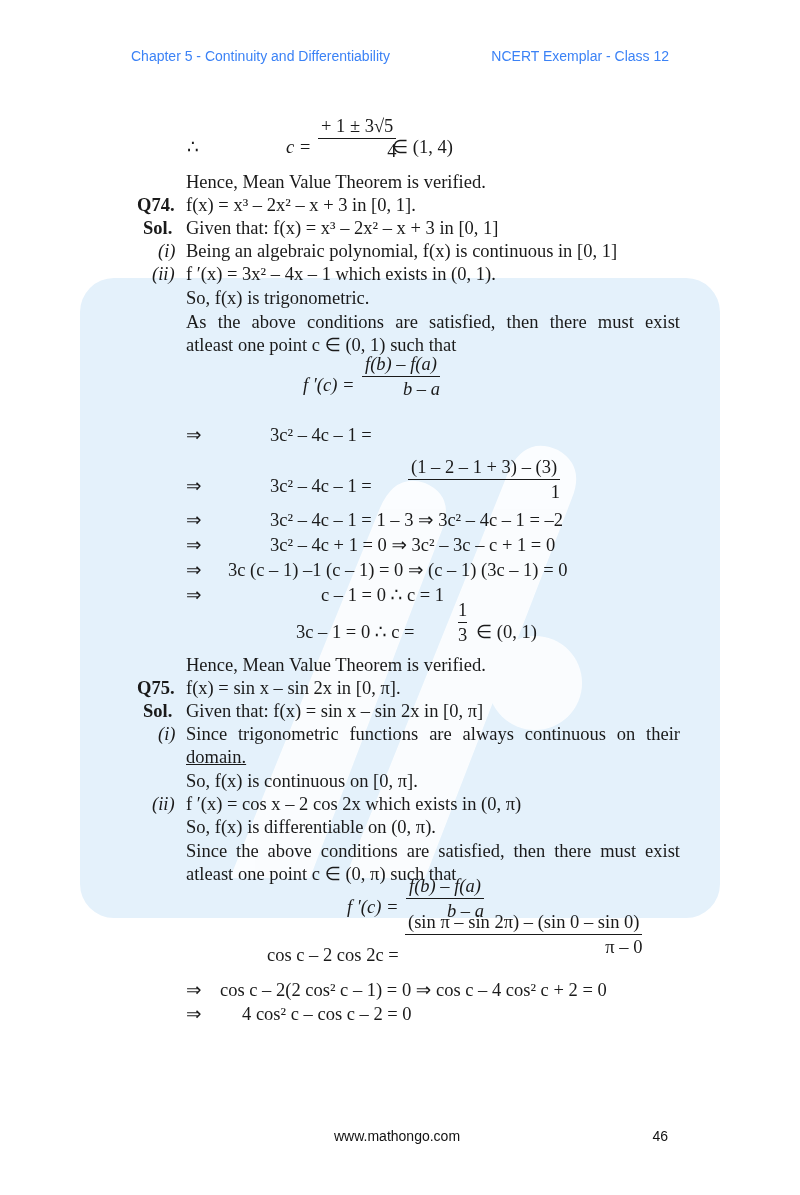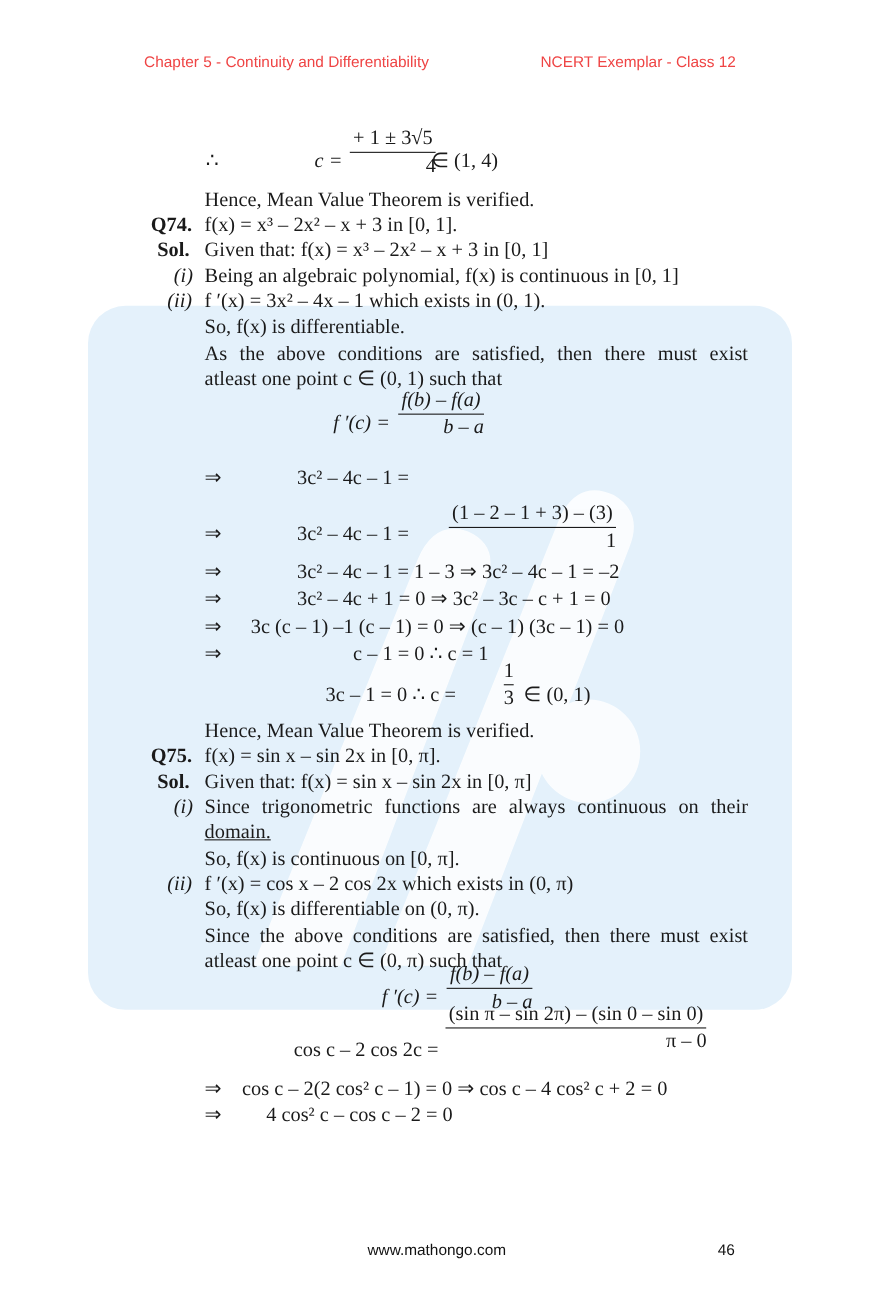--- a/index.html
+++ b/index.html
@@ -1,17 +1,17 @@
 <!DOCTYPE html>
 <html><head>
 <meta charset="utf-8">
 <style>
   html, body { margin: 0; padding: 0; background: #ffffff; }
   body { width: 800px; height: 1195px; position: relative; overflow: hidden; color: #1a1a1a; }
-  .hdr { position: absolute; top: 48px; font-family: "Liberation Sans", sans-serif; font-size: 14px; color: #ef4444; }
+  .hdr { position: absolute; top: 48px; font-family: "Liberation Sans", sans-serif; font-size: 14px; color: #3b82f6; }
   .hdr-left { left: 131px; }
   .hdr-right { right: 131px; }
   .ftr { position: absolute; top: 1128px; font-family: "Liberation Sans", sans-serif; font-size: 14px; color: #111; }
   .ftr-url { left: 334px; }
   .ftr-page { right: 132px; text-align: center; }
 
   .wm { position: absolute; left: 80px; top: 278px; width: 640px; height: 640px; background: #e4f1fb; border-radius: 34px; overflow: hidden; }
   .wm svg { position: absolute; left: 0; top: 0; }
 
   .page { position: absolute; left: 0; top: 0; width: 800px; font-family: "Liberation Serif", serif; font-size: 18.5px; line-height: 23px; }
@@ -58,21 +58,21 @@
 
   <div>
     <span class="ln b" style="left:137px; top:194px;">Q74.</span>
     <span class="ln" style="left:186px; top:194px;">f(x) = x³ – 2x² – x + 3 in [0, 1].</span>
     <span class="ln b" style="left:143px; top:217px;">Sol.</span>
     <span class="ln" style="left:186px; top:217px;">Given that: f(x) = x³ – 2x² – x + 3 in [0, 1]</span>
     <span class="ln i" style="left:158px; top:240px;">(i)</span>
     <span class="ln" style="left:186px; top:240px;">Being an algebraic polynomial, f(x) is continuous in [0, 1]</span>
     <span class="ln i" style="left:152px; top:263px;">(ii)</span>
     <span class="ln" style="left:186px; top:263px;">f ′(x) = 3x² – 4x – 1 which exists in (0, 1).</span>
-    <span class="ln" style="left:186px; top:287px;">So, f(x) is differentiable.</span>
+    <span class="ln" style="left:186px; top:287px;">So, f(x) is trigonometric.</span>
     <span class="ln just" style="left:186px; top:311px; width:494px;">As the above conditions are satisfied, then there must exist</span>
     <span class="ln" style="left:186px; top:334px;">atleast one point c ∈ (0, 1) such that</span>
 
     <span class="ln i" style="left:303px; top:374px;">f ′(c) =</span>
     <span class="ln i" style="left:362px; top:352px;">
       <span class="frac">
         <span class="num">f(b) – f(a)</span>
         <span class="den">b – a</span>
       </span>
     </span>

